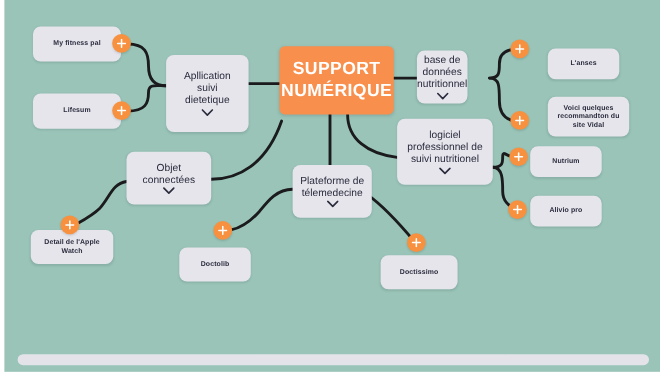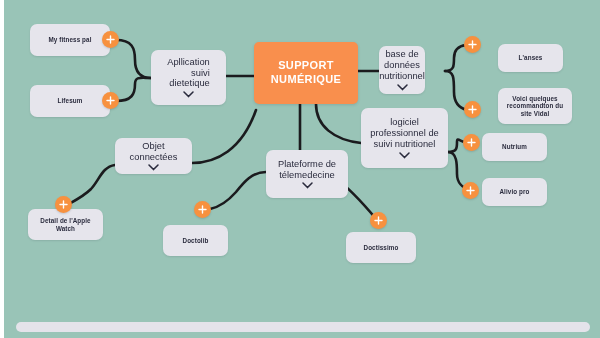--- a/index.html
+++ b/index.html
@@ -80,21 +80,21 @@
 
   #root {
     position: absolute;
     background: #f98f4d;
     border-radius: 5px;
     color: #ffffff;
     display: flex;
     align-items: center;
     justify-content: center;
     text-align: center;
-    font-size: 11px;
+    font-size: 16px;
     font-weight: 700;
     letter-spacing: 0.35px;
     line-height: 1.25;
     box-shadow: 0 1px 3px rgba(40,50,60,0.16);
   }
 
   .plus {
     position: absolute;
     width: 17px;
     height: 17px;
@@ -169,52 +169,52 @@
 
         <path d="M444 152 C 453 152, 453 164, 453 174 C 453 182, 458 188, 466 190"></path>
       </g>
     </svg>
 
     <div id="root" style="left:250px; top:42px; width:104px; height:62px;">
       <span class="label">SUPPORT
 NUMÉRIQUE</span>
     </div>
 
-    <div class="node branch" style="left:147px; top:50px; width:75px; height:55px;text-align:right;">
+    <div class="node branch" style="left:147px; top:50px; width:75px; height:70px;">
       <span class="label">Apllication
 suivi
 dietetique</span>
       <span class="chev">
         <svg width="11" height="7" viewBox="0 0 11 7">
             <path d="M1 1 L5.5 5.6 L10 1" fill="none" stroke="#2a2b3d" stroke-width="1.5" stroke-linecap="round" stroke-linejoin="round"></path>
           </svg>
       </span>
     </div>
 
     <div class="node branch" style="left:375px; top:46px; width:46px; height:48px;">
       <span class="label">base de données
 nutritionnel</span>
       <span class="chev">
         <svg width="11" height="7" viewBox="0 0 11 7">
             <path d="M1 1 L5.5 5.6 L10 1" fill="none" stroke="#2a2b3d" stroke-width="1.5" stroke-linecap="round" stroke-linejoin="round"></path>
           </svg>
       </span>
     </div>
 
-    <div class="node branch" style="left:111px; top:138px; width:77px; height:36px;">
+    <div class="node branch" style="left:111px; top:138px; width:77px; height:48px;">
       <span class="label">Objet
 connectées</span>
       <span class="chev">
         <svg width="11" height="7" viewBox="0 0 11 7">
             <path d="M1 1 L5.5 5.6 L10 1" fill="none" stroke="#2a2b3d" stroke-width="1.5" stroke-linecap="round" stroke-linejoin="round"></path>
           </svg>
       </span>
     </div>
 
-    <div class="node branch" style="left:262px; top:150px; width:82px; height:48px;">
+    <div class="node branch" style="left:262px; top:150px; width:72px; height:48px;">
       <span class="label">Plateforme de
 télemedecine</span>
       <span class="chev">
         <svg width="11" height="7" viewBox="0 0 11 7">
             <path d="M1 1 L5.5 5.6 L10 1" fill="none" stroke="#2a2b3d" stroke-width="1.5" stroke-linecap="round" stroke-linejoin="round"></path>
           </svg>
       </span>
     </div>
 
     <div class="node branch" style="left:357px; top:108px; width:87px; height:60px;">

